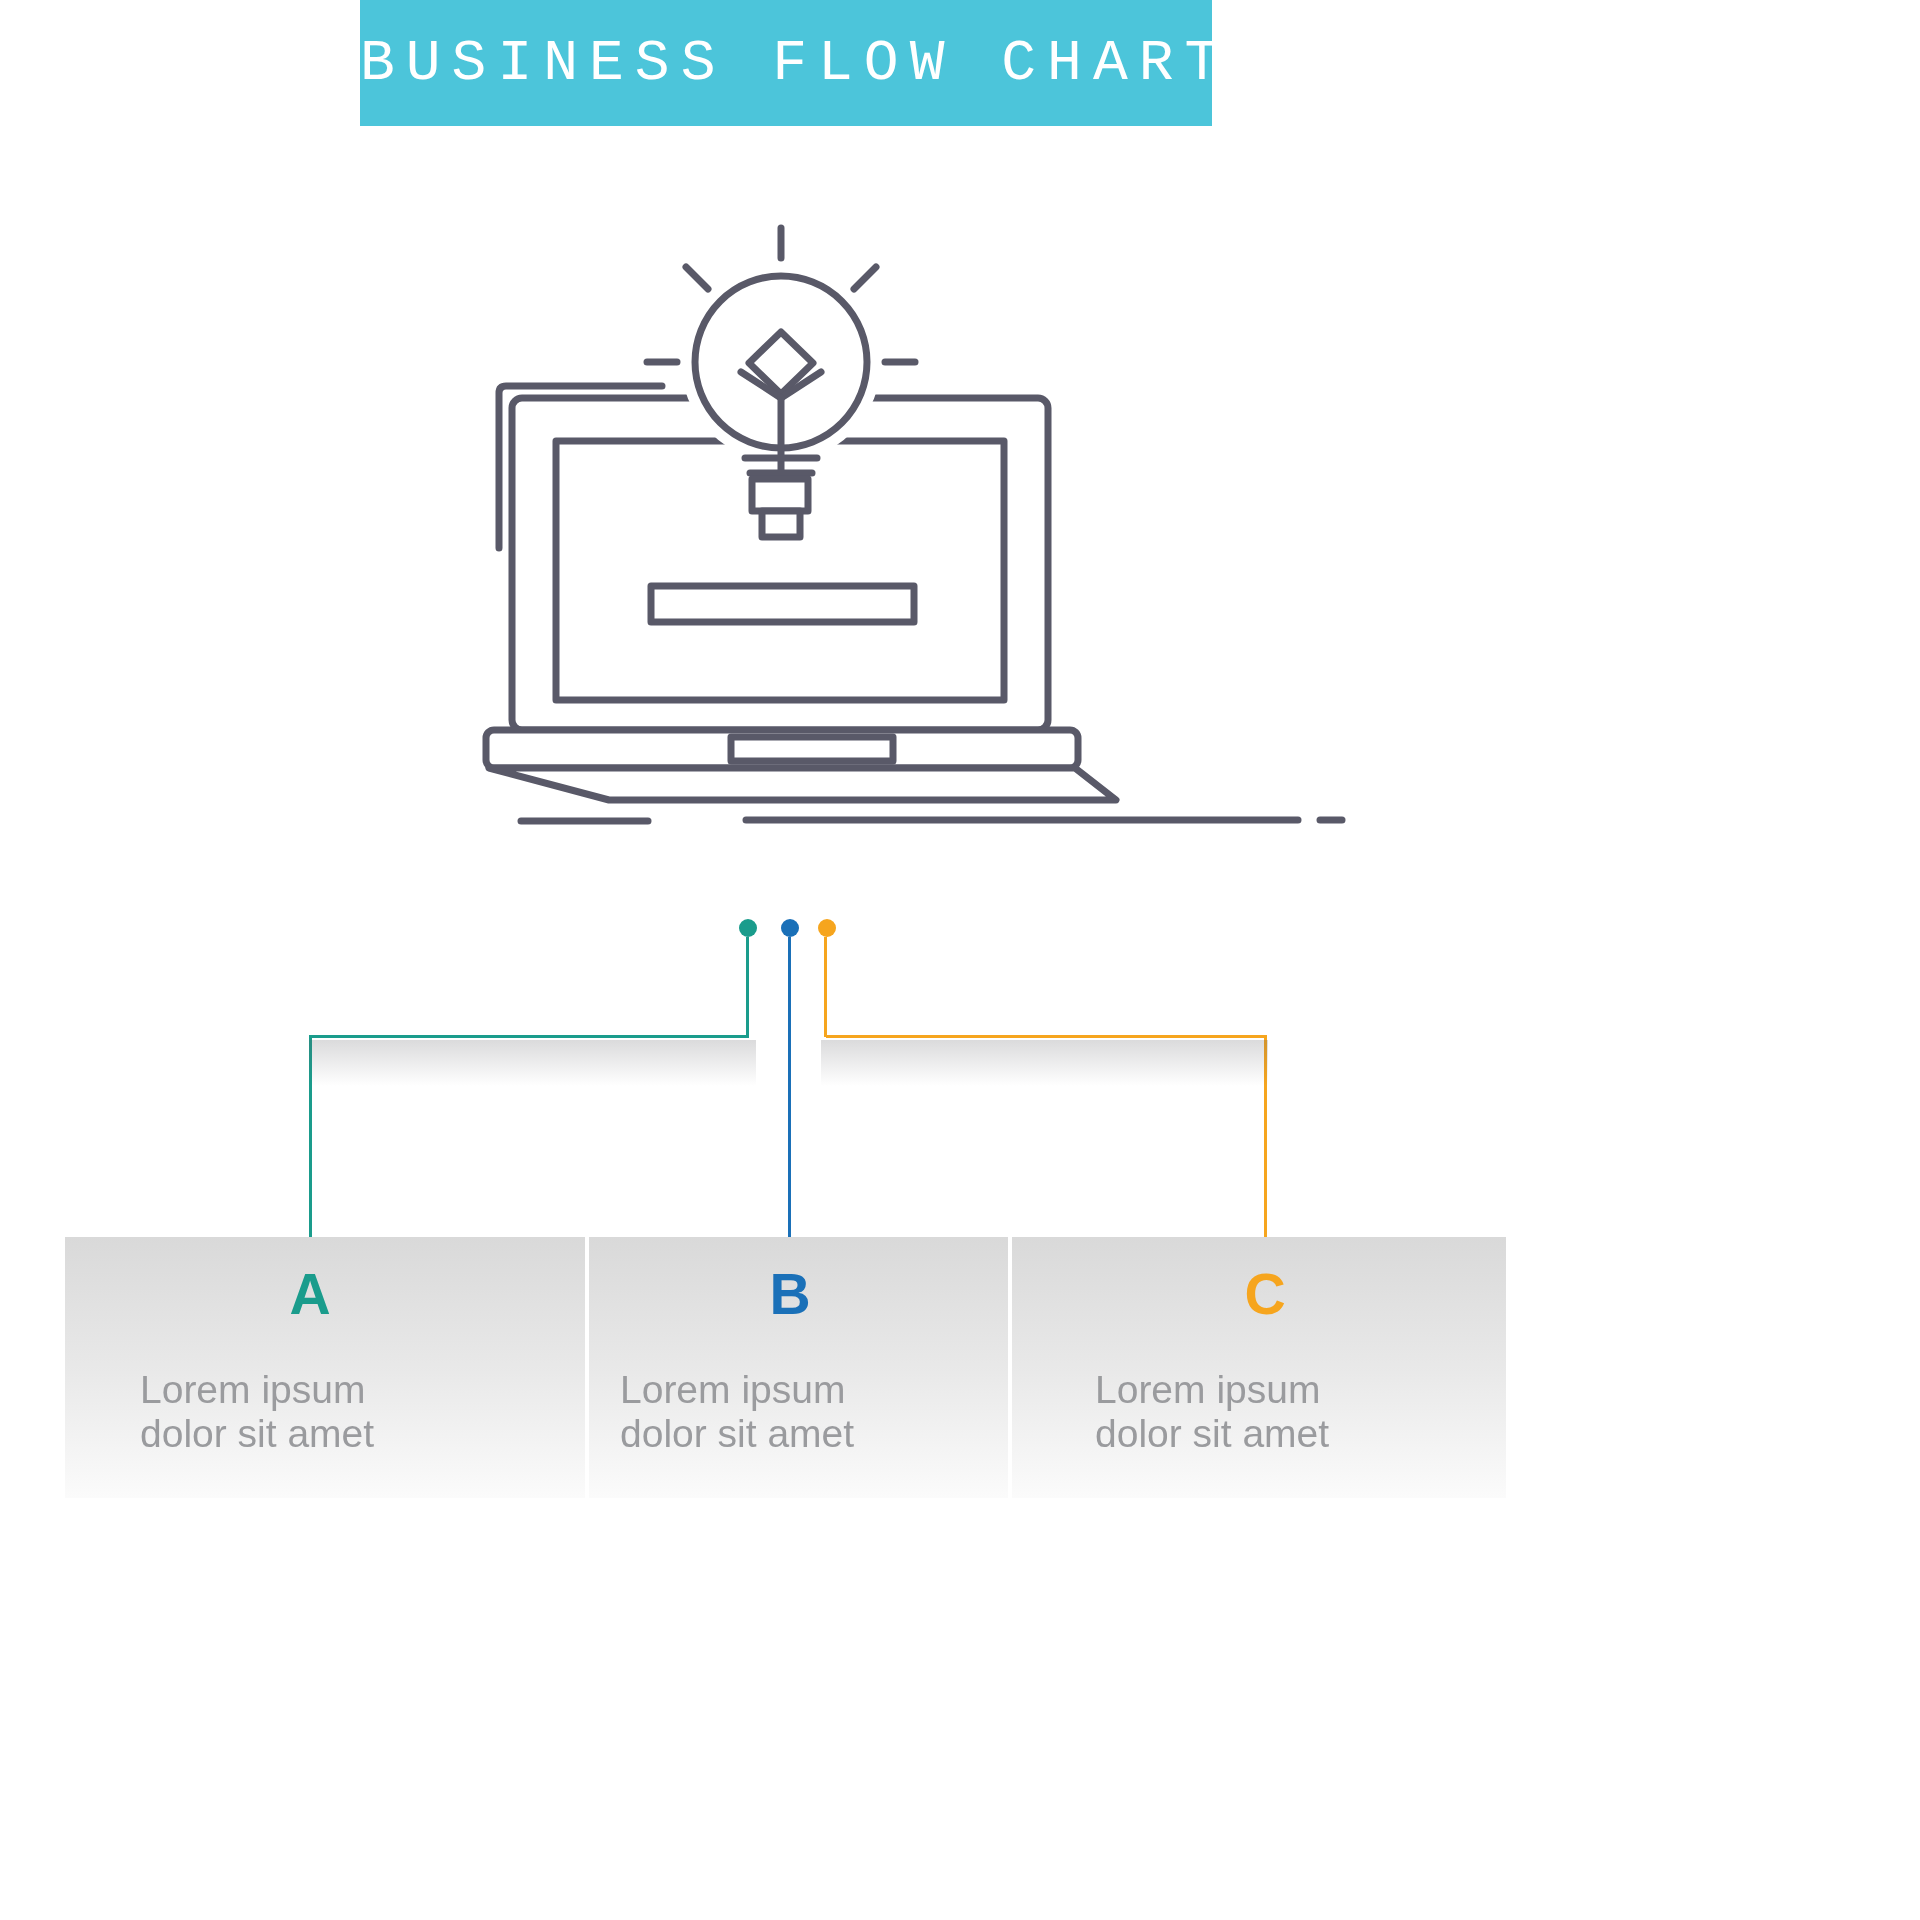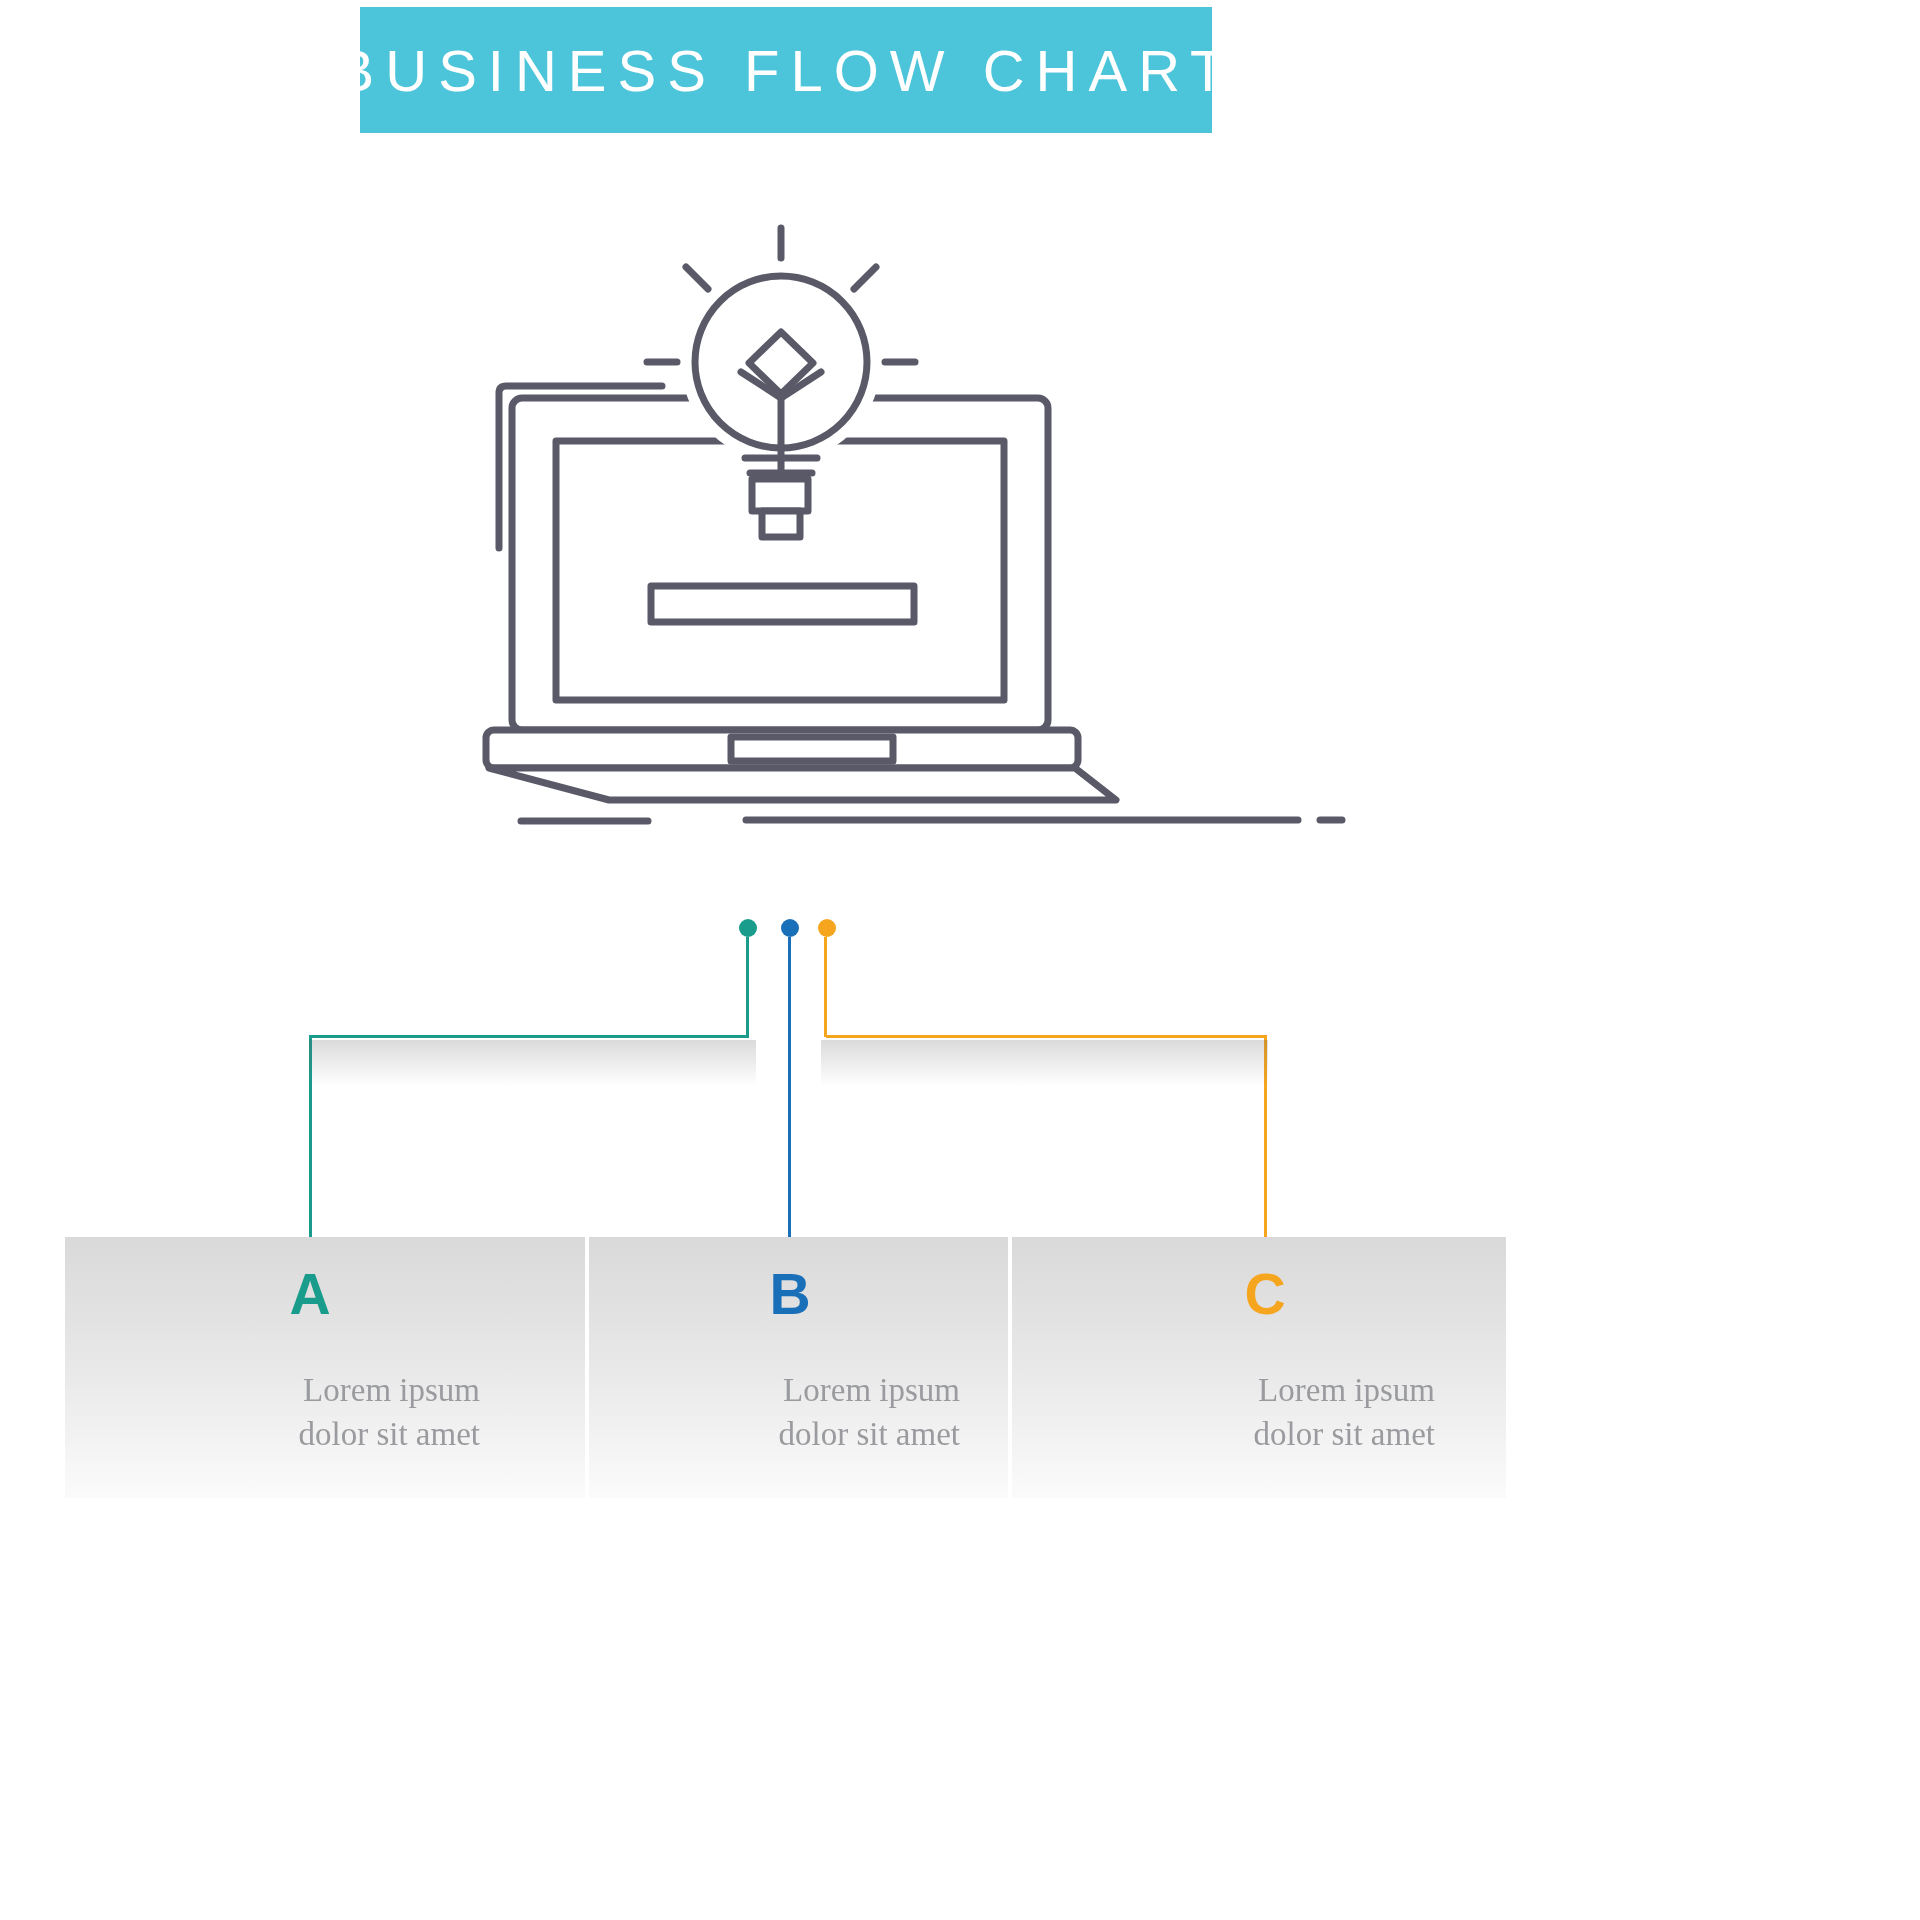--- a/index.html
+++ b/index.html
@@ -7,22 +7,22 @@
   body {
     position:relative;
     background:#ffffff;
     font-family:"Liberation Sans", sans-serif;
     overflow:hidden;
   }
   .abs { position:absolute; }
 
   
   .banner {
-    left:360px; top:7px; width:852px; height:126px;
-    display:flex; align-items:center; justify-content:center;
+    left:360px; top:0; width:852px; height:126px;
+    display:flex; align-items:center; justify-content:flex-start;font-family:Liberation Mono, monospace;
   }
   .banner-title {
     font-size:58px; font-weight:400; letter-spacing:11px;
     white-space:nowrap;
   }
 
   
   .icon-wrap { left:400px; top:215px; width:960px; height:650px; }
 
   
@@ -34,22 +34,22 @@
 
   
   .card {
     background:linear-gradient(180deg, #d9d9d9 0%, #e9e9e9 52%, #fbfbfb 100%);
   }
   .branch-label {
     width:140px; text-align:center;
     font-size:57px; font-weight:700; line-height:64px;
   }
   .branch-desc {
-    width:340px; text-align:right;
-    font-size:33px; line-height:44px;font-family:Liberation Serif, serif;
+    width:340px; text-align:left;
+    font-size:39px; line-height:44px;
   }
 </style>
 </head>
 <body>
 
 <div class="abs banner" style="background-color: rgb(76, 197, 218); color: rgb(255, 255, 255);">
   <div class="banner-title">BUSINESS FLOW CHART</div>
 </div>
 
 <svg class="abs icon-wrap" viewBox="0 0 960 650" style="color: rgb(89, 89, 104);">

